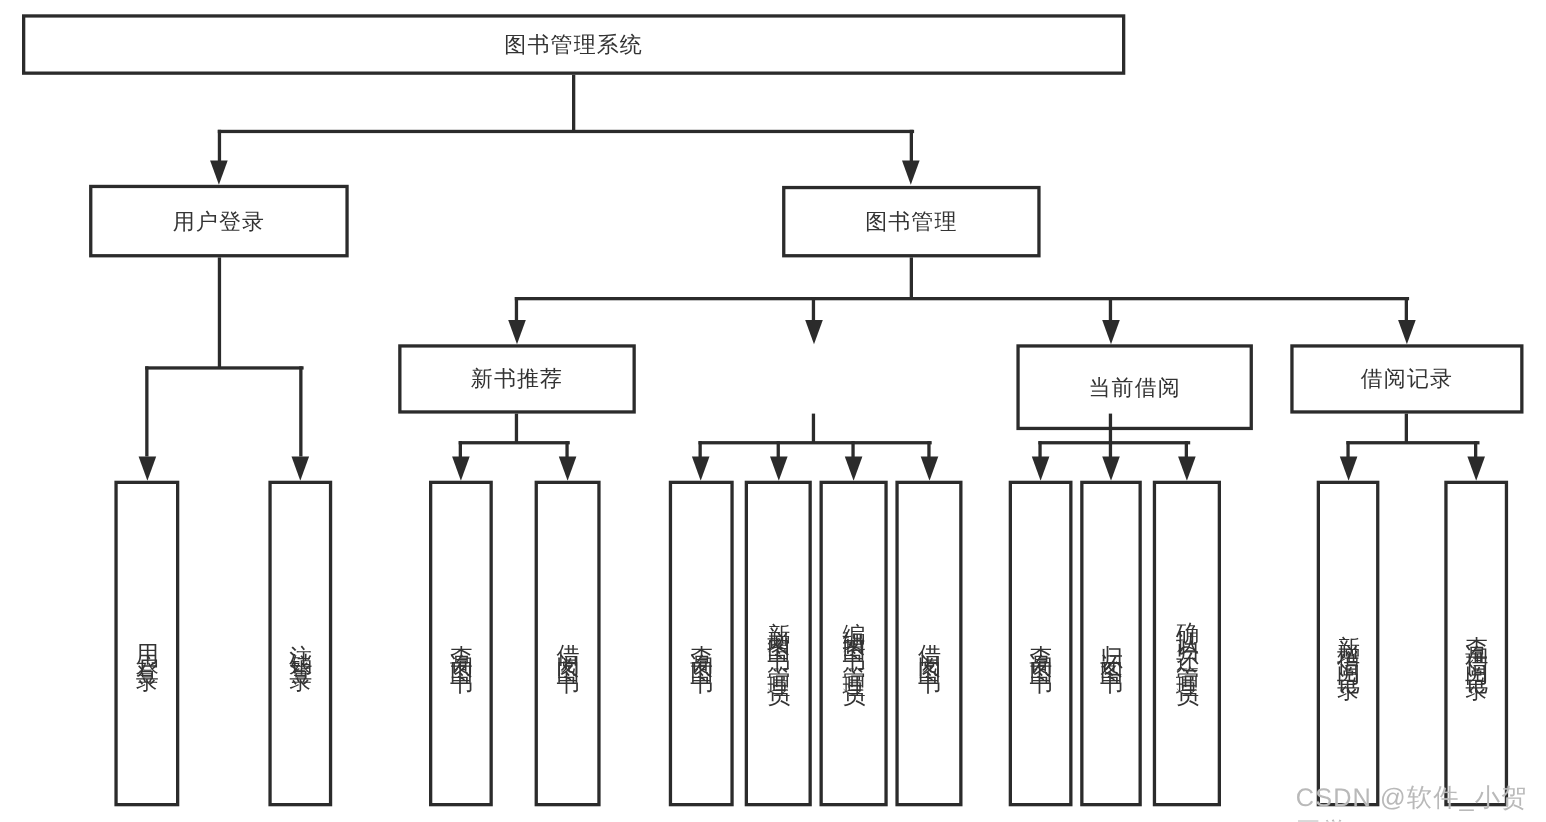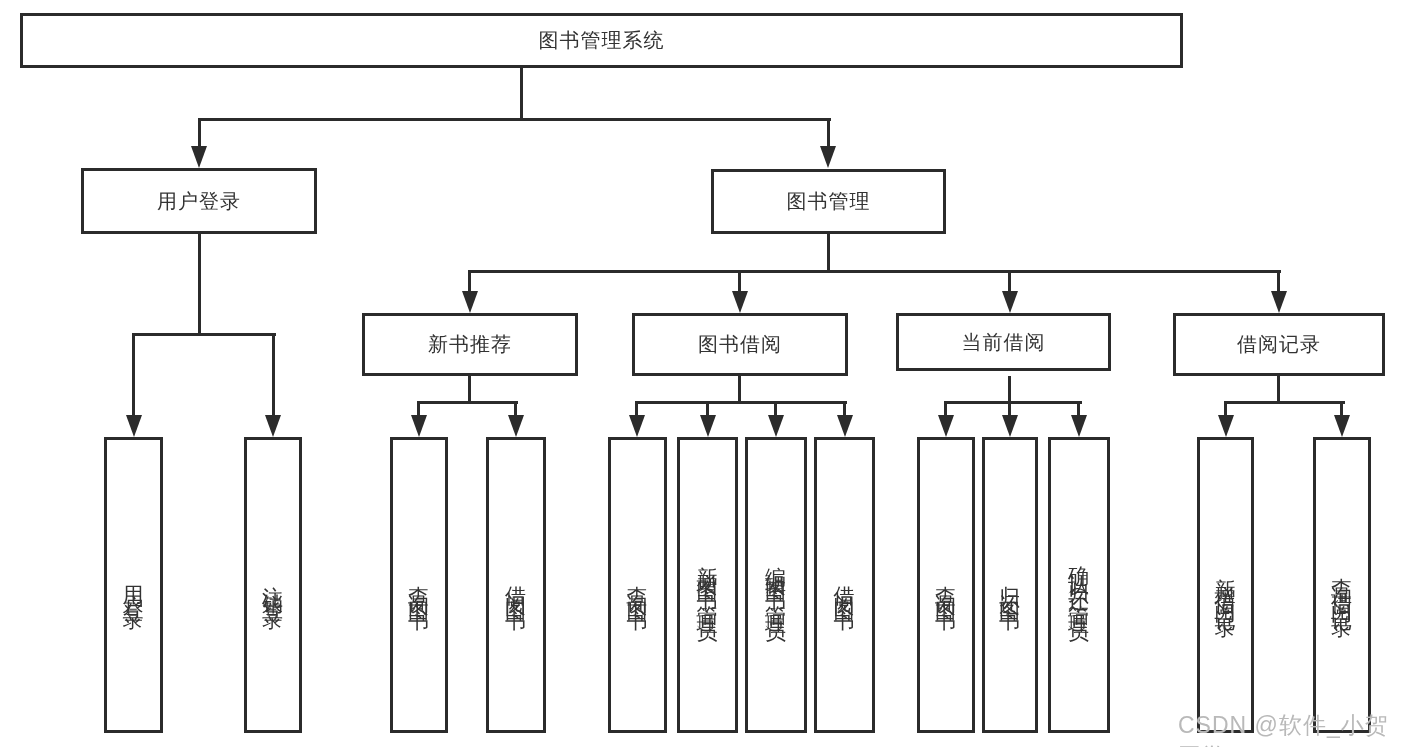--- a/index.html
+++ b/index.html
@@ -56,21 +56,21 @@
     letter-spacing:1px;
     z-index:10;
     text-shadow:0 0 1px rgba(255,255,255,.6);
   }
 </style>
 </head>
 <body>
 
 <div class="canvas">
 
-  <div class="node" style="left:20px;top:13px;width:1163px;height:55px;">图书管理系统</div>
+  <div class="node" style="left:20px;top:13px;width:1003px;height:55px;">图书管理系统</div>
 
   <div class="ln" style="left:520px;top:68px;width:3px;height:52px;"></div>
   <div class="ln" style="left:198px;top:118px;width:633px;height:3px;"></div>
   <div class="ln" style="left:198px;top:118px;width:3px;height:30px;"></div>
   <div class="arrow" style="left:191px;top:146px;"></div>
   <div class="ln" style="left:827px;top:118px;width:3px;height:30px;"></div>
   <div class="arrow" style="left:820px;top:146px;"></div>
 
   <div class="node" style="left:81px;top:168px;width:236px;height:66px;">用户登录</div>
   <div class="node" style="left:711px;top:169px;width:235px;height:65px;">图书管理</div>
@@ -87,22 +87,21 @@
   <div class="ln" style="left:468px;top:270px;width:3px;height:23px;"></div>
   <div class="arrow" style="left:462px;top:291px;"></div>
   <div class="ln" style="left:738px;top:270px;width:3px;height:23px;"></div>
   <div class="arrow" style="left:732px;top:291px;"></div>
   <div class="ln" style="left:1008px;top:270px;width:3px;height:23px;"></div>
   <div class="arrow" style="left:1002px;top:291px;"></div>
   <div class="ln" style="left:1277px;top:270px;width:3px;height:23px;"></div>
   <div class="arrow" style="left:1271px;top:291px;"></div>
 
   <div class="node" style="left:362px;top:313px;width:216px;height:63px;text-align:center;">新书推荐</div>
-  <div class="node" style="left:632px;top:313px;width:216px;height:63px;">图书借阅</div>
-  <div class="node" style="left:896px;top:313px;width:215px;height:58px;font-family:Liberation Serif, serif;">当前借阅</div>
+  <div class="node" style="left:924px;top:313px;width:215px;height:78px;font-family:Liberation Serif, serif;">当前借阅</div>
   <div class="node" style="left:1173px;top:313px;width:212px;height:63px;">借阅记录</div>
 
   <div class="ln" style="left:468px;top:376px;width:3px;height:27px;"></div>
   <div class="ln" style="left:417px;top:401px;width:101px;height:3px;"></div>
   <div class="ln" style="left:417px;top:401px;width:3px;height:16px;"></div>
   <div class="arrow" style="left:411px;top:415px;"></div>
   <div class="ln" style="left:514px;top:401px;width:3px;height:16px;"></div>
   <div class="arrow" style="left:508px;top:415px;"></div>
 
   <div class="ln" style="left:738px;top:376px;width:3px;height:27px;"></div>

